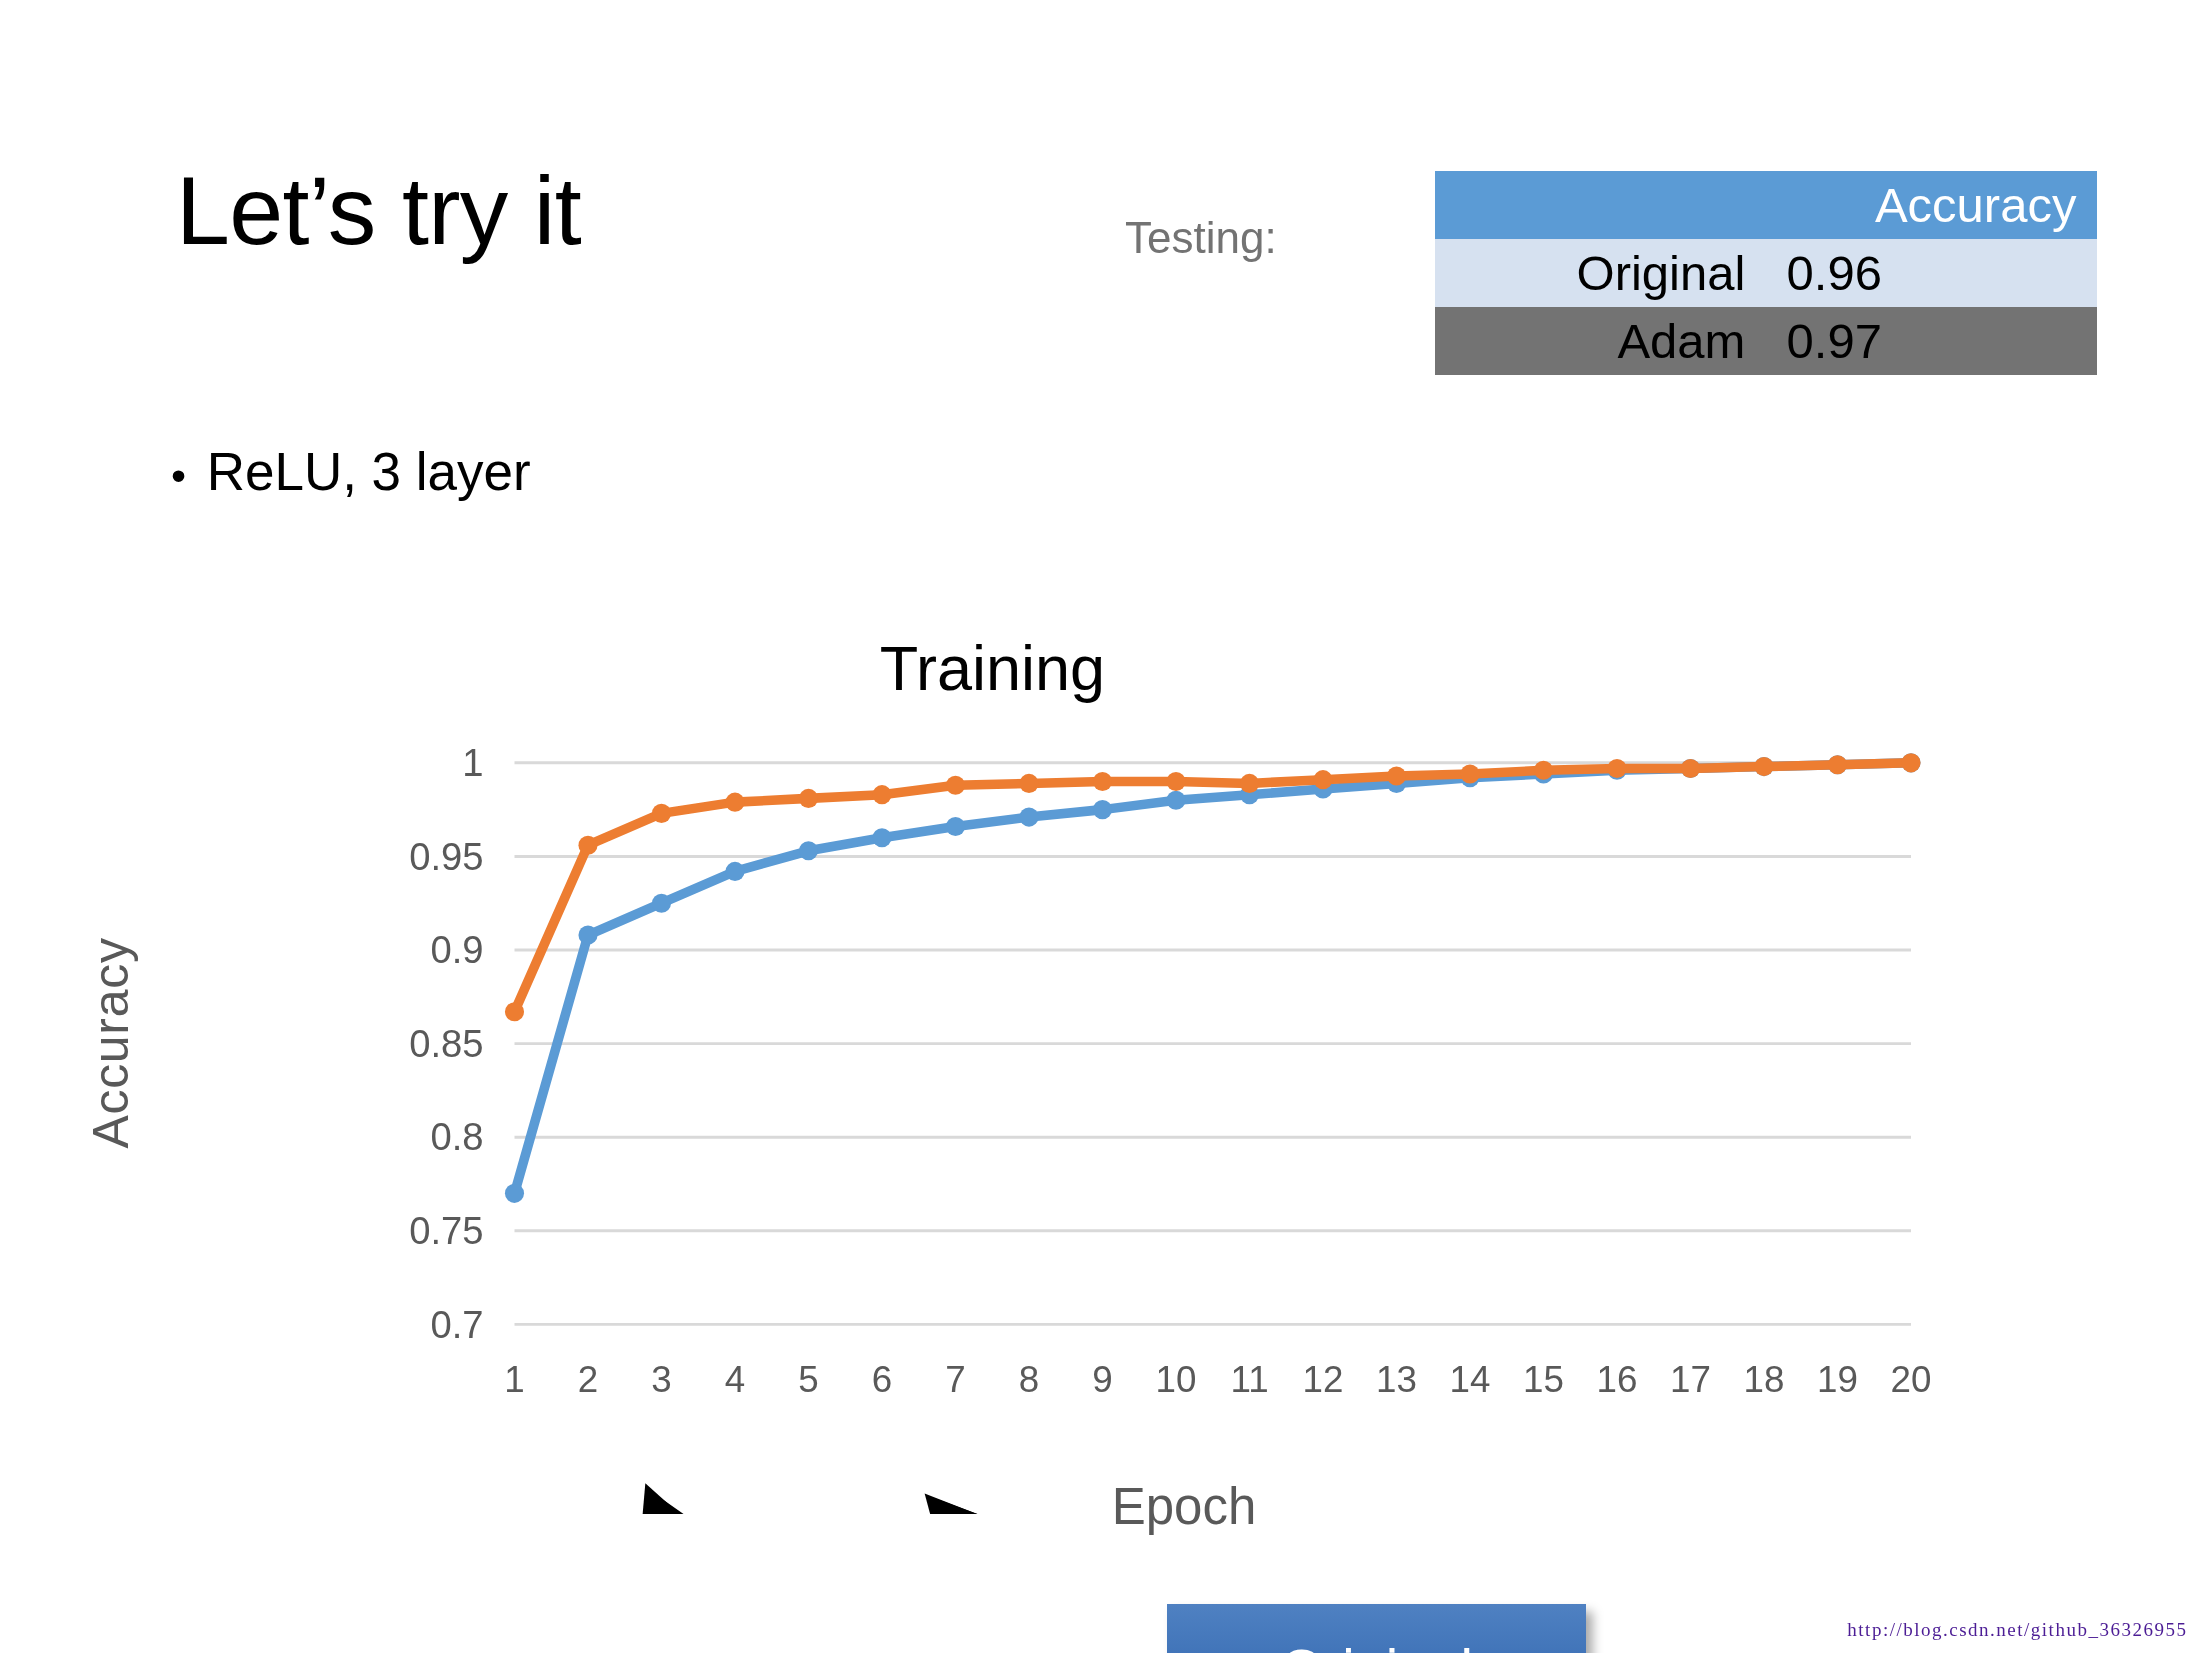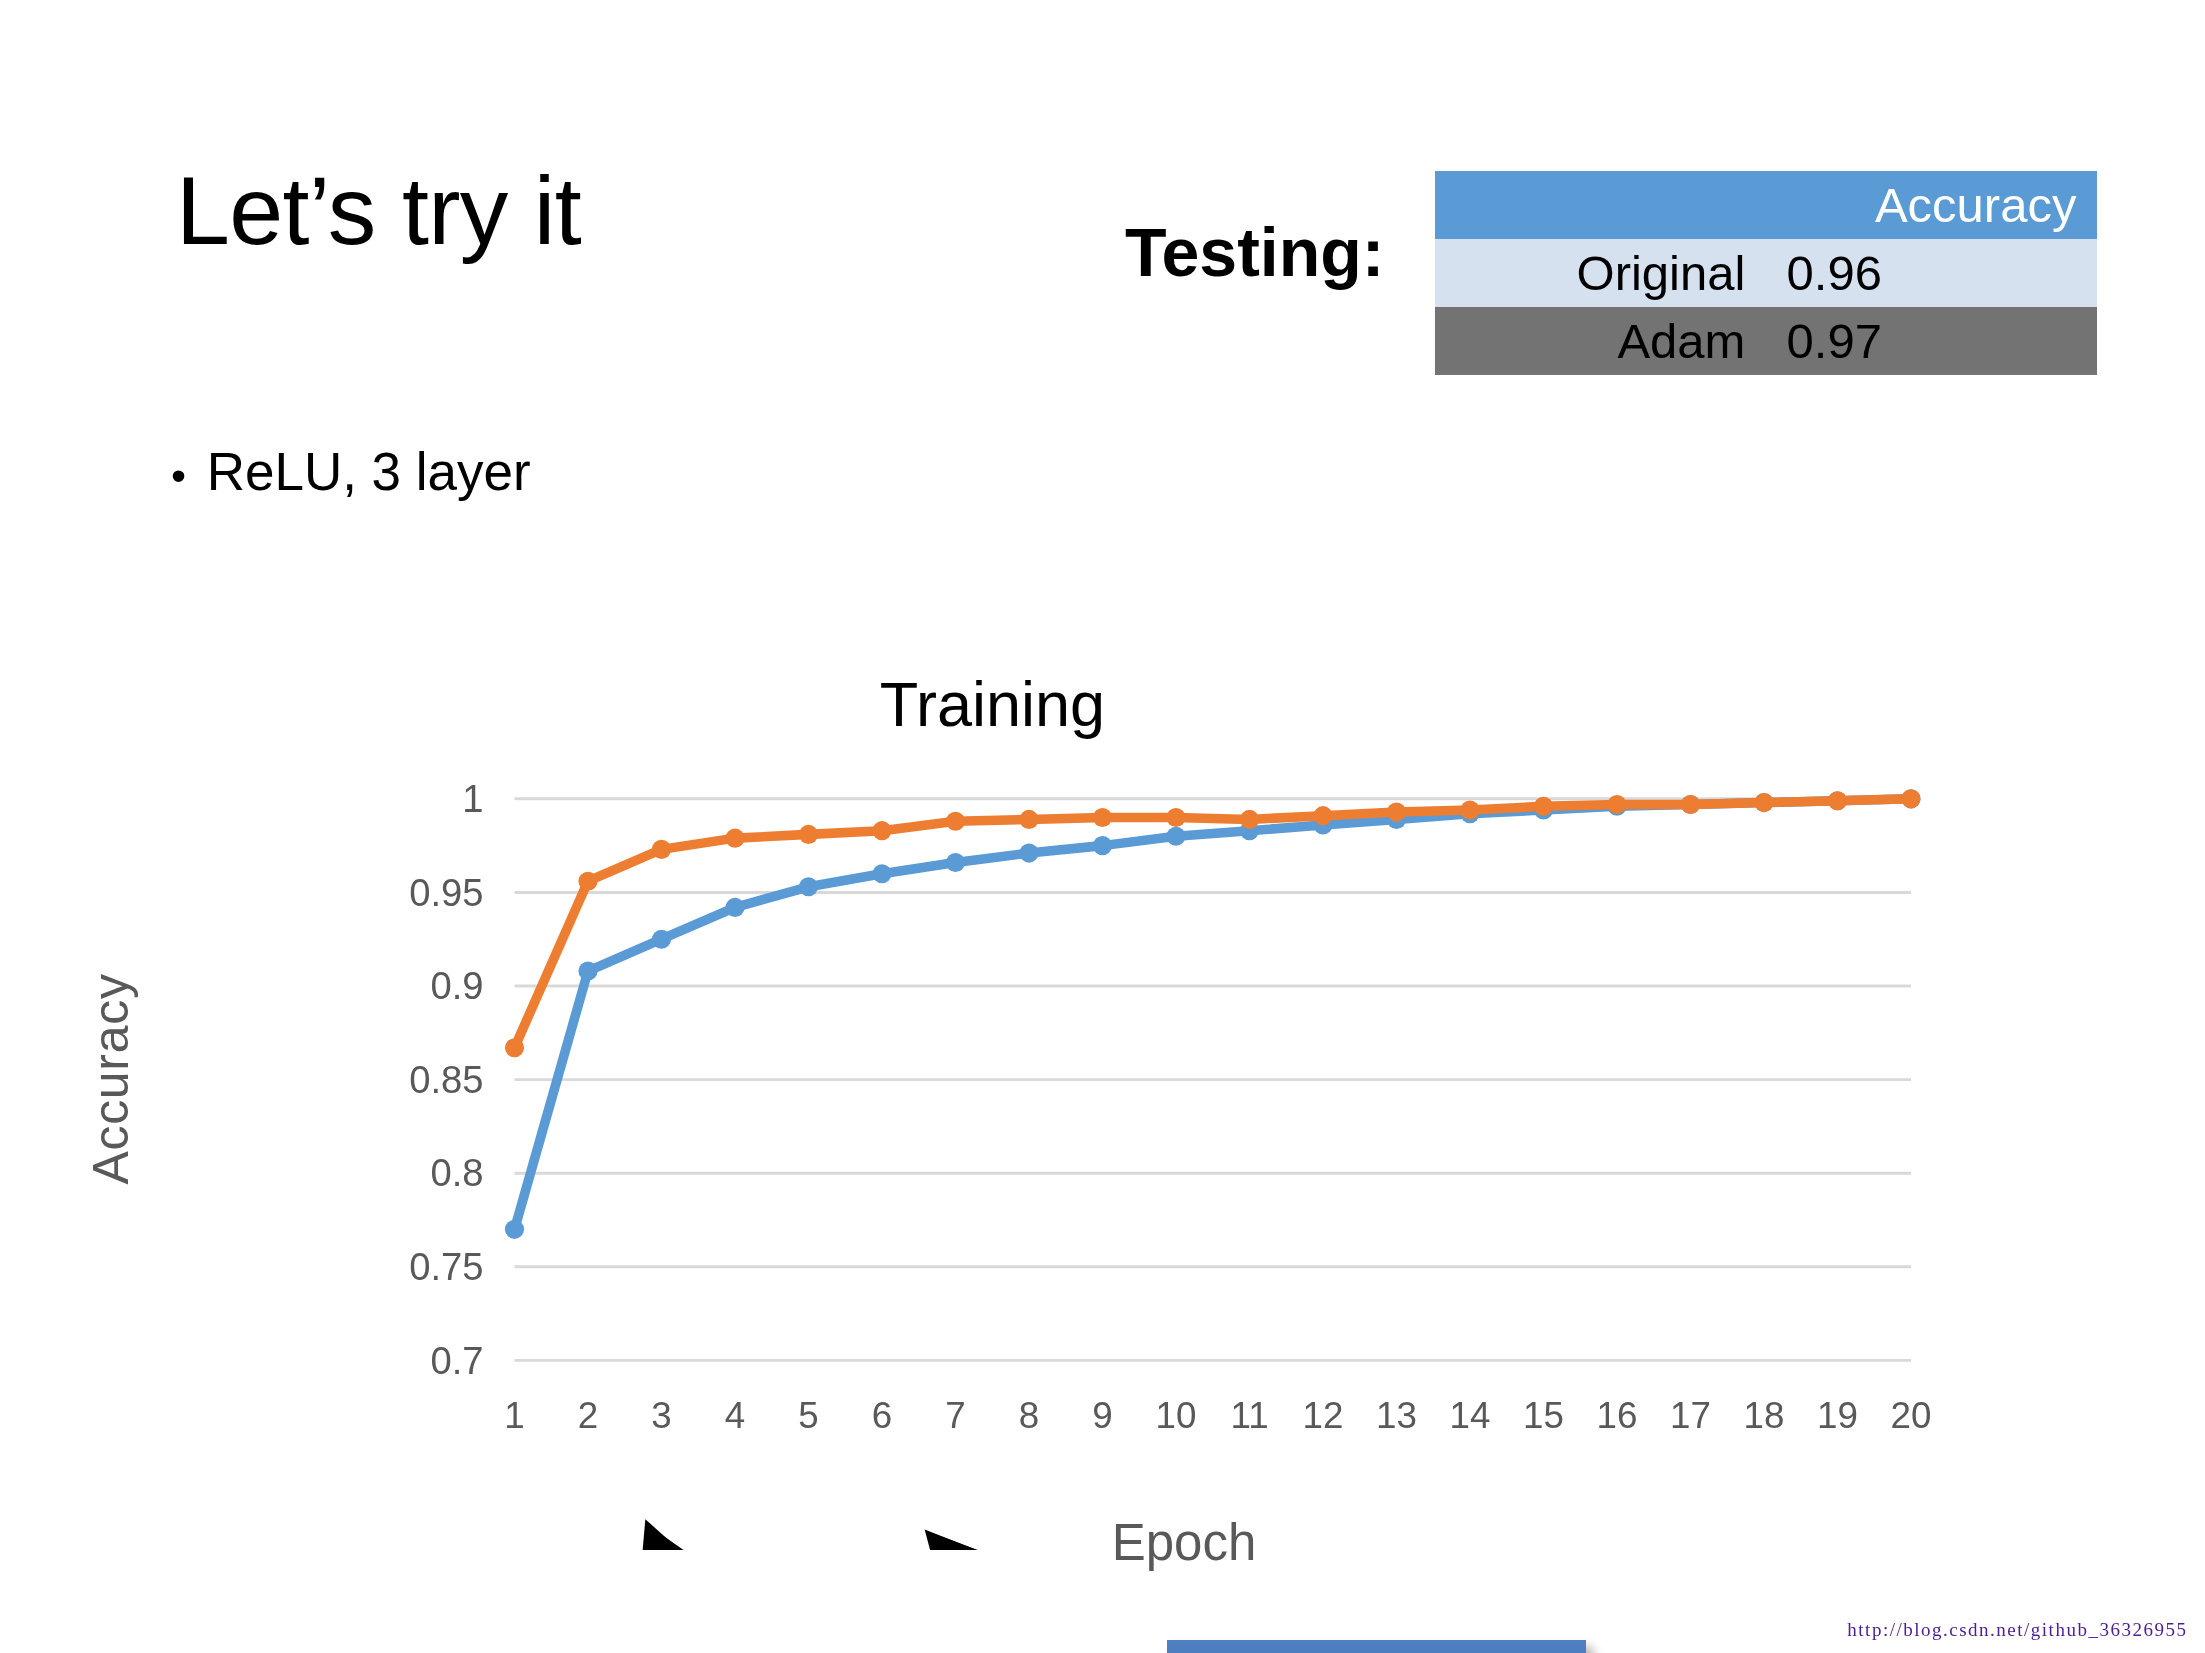--- a/index.html
+++ b/index.html
@@ -46,24 +46,23 @@
     line-height: 1;
     margin-right: 20.6px;
     color: #000;
   }
 
   
   #testing-label {
     position: absolute;
     left: 1125px;
     top: 213px;
-    font-size: 68px;
-    color: #000000;
+    font-size: 44px;
+    color: #737373;
     white-space: nowrap;
-    font-weight: bold;
   }
   #testing-table {
     position: absolute;
     left: 1435px;
     top: 171px;
     width: 662px;
     border-collapse: separate;
     border-spacing: 0;
     table-layout: fixed;
   }
@@ -88,21 +87,20 @@
   .cell-value { text-align: left; color: #000; }
   .col-split { border-left: 2.9px solid #ffffff; }
 
   
   #chart-wrap {
     position: absolute;
     left: 0px;
     top: 632px;
     width: 1825px;
     height: 956px;
-    margin-top: 36px;
   }
   #chart-title {
     position: absolute;
     left: 0;
     top: 0;
     width: 1985px;
     text-align: center;
     font-size: 63px;
     color: #000;
   }

